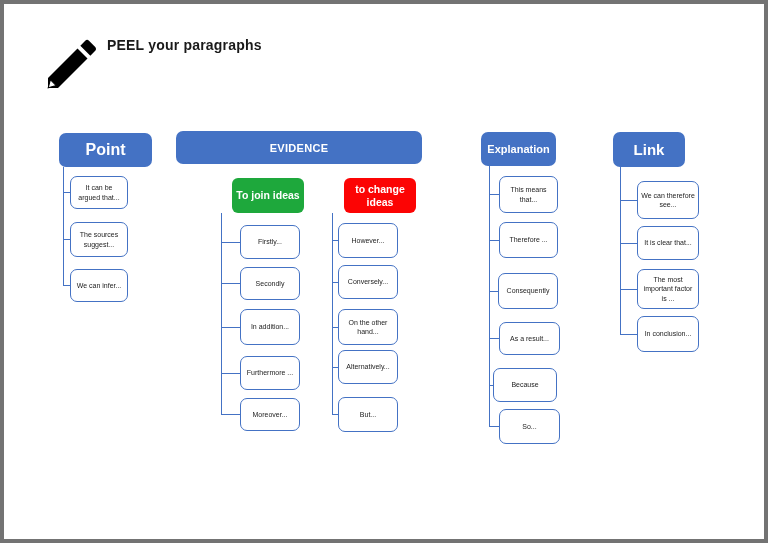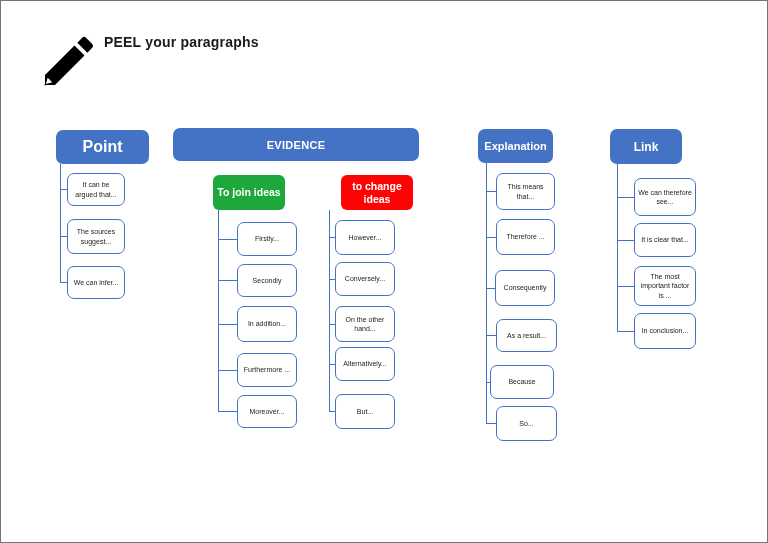--- a/index.html
+++ b/index.html
@@ -1,41 +1,41 @@
 <!DOCTYPE html>
 <html><head>
 <meta charset="utf-8">
 <title>PEEL your paragraphs</title>
 <style>
   html,body{margin:0;padding:0;background:#fff;}
   .canvas{
     position:relative;width:768px;height:543px;background:#ffffff;
     font-family:"Liberation Sans",sans-serif;overflow:hidden;
-    border:1px solid #737373;box-sizing:border-box;
+    border:4px solid #737373;box-sizing:border-box;
   }
   .title{
     position:absolute;left:103px;top:33px;font-size:14px;font-weight:700;color:#1a1a1a;
     letter-spacing:0.2px;
   }
   .subtitle{
     position:absolute;left:89px;top:60px;font-size:14.5px;font-weight:700;color:#1a1a1a;
     letter-spacing:0.2px;
   }
   .pencil{position:absolute;left:36px;top:27px;width:64px;height:66px;}
   .hdr{
     position:absolute;background:#4472C4;color:#ffffff;font-weight:700;
     display:flex;align-items:center;justify-content:center;text-align:center;
     border-radius:7px;box-sizing:border-box;
   }
   .sub{
     position:absolute;color:#ffffff;font-weight:700;font-size:10.5px;line-height:1.2;
     display:flex;align-items:center;justify-content:center;text-align:center;
     border-radius:6px;box-sizing:border-box;padding:2px;
   }
-  .sub-green{background:#1EA83C;}
+  .sub-green{background:#1EA83C;margin-left:16px;}
   .sub-red{background:#FC0404;}
   .box{
     position:absolute;background:#ffffff;border:1px solid #4472C4;border-radius:7px;
     display:flex;align-items:center;justify-content:center;text-align:center;
     font-size:7px;line-height:1.3;color:#1c1c1c;box-sizing:border-box;padding:1px 3px;
   }
   .vline{position:absolute;width:1.3px;background:#4472C4;}
   .hline{position:absolute;height:1.3px;background:#4472C4;}
 </style>
 </head>
@@ -97,21 +97,21 @@
   <div class="hline" style="left:485px;top:334px;width:10px"></div>
   <div class="hline" style="left:485px;top:381px;width:4px"></div>
   <div class="hline" style="left:485px;top:422px;width:10px"></div>
   <div class="box" style="left:495px;top:172px;width:59px;height:37px">This means that...</div>
   <div class="box" style="left:495px;top:218px;width:59px;height:36px">Therefore ...</div>
   <div class="box" style="left:494px;top:269px;width:60px;height:36px">Consequently</div>
   <div class="box" style="left:495px;top:318px;width:61px;height:33px">As a result...</div>
   <div class="box" style="left:489px;top:364px;width:64px;height:34px">Because</div>
   <div class="box" style="left:495px;top:405px;width:61px;height:35px">So...</div>
 
-  <div class="hdr" style="left:609px;top:128px;width:72px;height:35px;font-size:12px">Link</div>
+  <div class="hdr" style="left:609px;top:128px;width:72px;height:35px;font-size:15px">Link</div>
   <div class="vline" style="left:616px;top:163px;height:167px"></div>
   <div class="hline" style="left:616px;top:196px;width:17px"></div>
   <div class="hline" style="left:616px;top:239px;width:17px"></div>
   <div class="hline" style="left:616px;top:285px;width:17px"></div>
   <div class="hline" style="left:616px;top:330px;width:17px"></div>
   <div class="box" style="left:633px;top:177px;width:62px;height:38px">We can therefore see...</div>
   <div class="box" style="left:633px;top:222px;width:62px;height:34px">It is clear that...</div>
   <div class="box" style="left:633px;top:265px;width:62px;height:40px">The most important factor is ...</div>
   <div class="box" style="left:633px;top:312px;width:62px;height:36px">In conclusion...</div>
 

